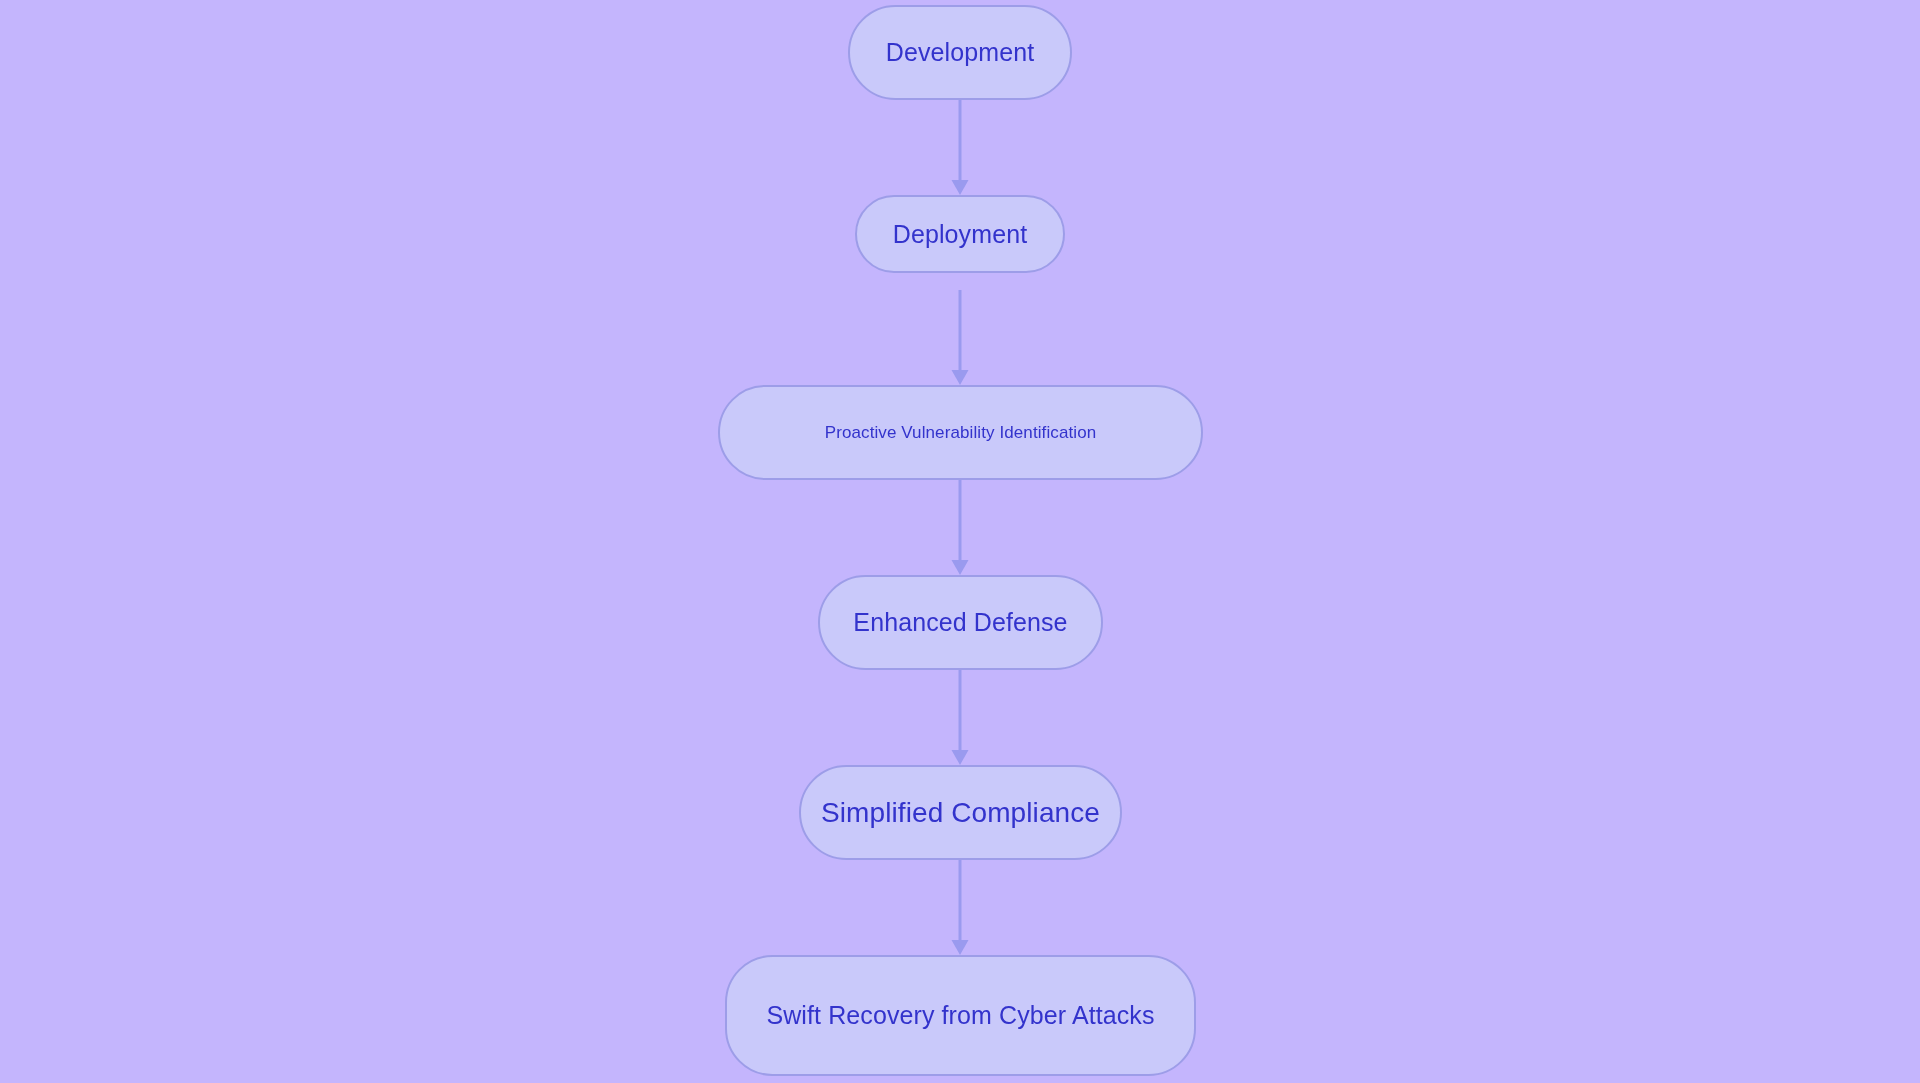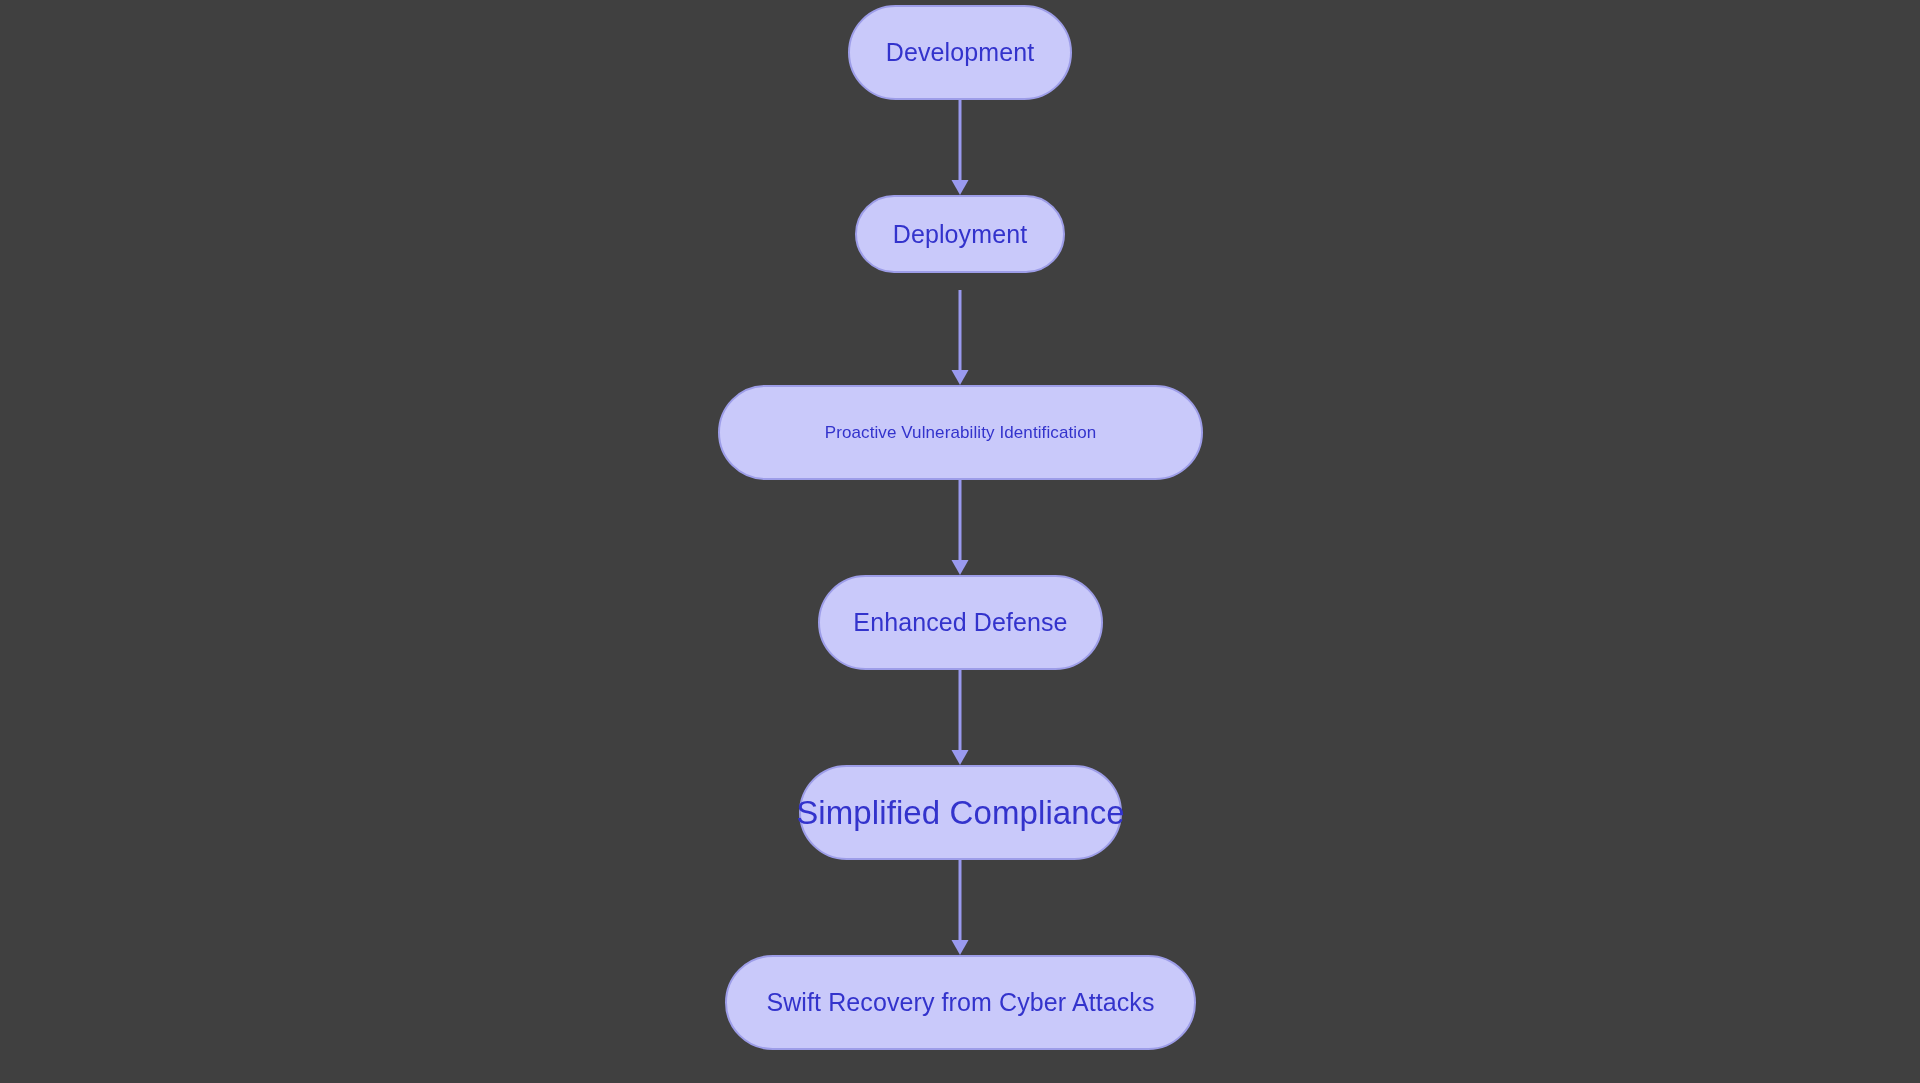--- a/index.html
+++ b/index.html
@@ -44,21 +44,21 @@
 
   .flow-node-label {
     display: block;
     line-height: 1;
     letter-spacing: 0.1px;
   }
 </style>
 </head>
 <body>
 
-<div id="flowchart-canvas" style="background: #404040;">
+<div id="flowchart-canvas" style="background: #c4b5fd;">
 
   <svg id="flow-svg" viewBox="0 0 1920 1083" xmlns="http://www.w3.org/2000/svg">
       <g>
         <line x1="960" y1="100" x2="960" y2="180" stroke="#9a9aef" stroke-width="3"></line>
         <polygon points="951.5,180 968.5,180 960,195" fill="#9a9aef"></polygon>
       </g>
       <g>
         <line x1="960" y1="290" x2="960" y2="370" stroke="#9a9aef" stroke-width="3"></line>
         <polygon points="951.5,370 968.5,370 960,385" fill="#9a9aef"></polygon>
       </g>
@@ -83,20 +83,20 @@
       <div class="flow-node" style="left: 855px; top: 195px; width: 210px; height: 78px; border-radius: 47.5px; background: rgb(201, 201, 250); border-color: rgb(157, 157, 232);">
         <span class="flow-node-label" style="color: rgb(51, 51, 204); font-size: 25px;">Deployment</span>
       </div>
       <div class="flow-node" style="left: 718px; top: 385px; width: 485px; height: 95px; border-radius: 47.5px; background: rgb(201, 201, 250); border-color: rgb(157, 157, 232);">
         <span class="flow-node-label" style="color: rgb(51, 51, 204); font-size: 17px;">Proactive Vulnerability Identification</span>
       </div>
       <div class="flow-node" style="left: 818px; top: 575px; width: 285px; height: 95px; border-radius: 47.5px; background: rgb(201, 201, 250); border-color: rgb(157, 157, 232);">
         <span class="flow-node-label" style="color: rgb(51, 51, 204); font-size: 25px;">Enhanced Defense</span>
       </div>
       <div class="flow-node" style="left: 799px; top: 765px; width: 323px; height: 95px; border-radius: 47.5px; background: rgb(201, 201, 250); border-color: rgb(157, 157, 232);">
-        <span class="flow-node-label" style="color: rgb(51, 51, 204); font-size: 33px;">Simplified Compliance</span>
+        <span class="flow-node-label" style="color: rgb(51, 51, 204); font-size: 28px;">Simplified Compliance</span>
       </div>
-      <div class="flow-node" style="left: 725px; top: 955px; width: 471px; height: 95px; border-radius: 47.5px; background: rgb(201, 201, 250); border-color: rgb(157, 157, 232);">
+      <div class="flow-node" style="left: 725px; top: 955px; width: 471px; height: 121px; border-radius: 47.5px; background: rgb(201, 201, 250); border-color: rgb(157, 157, 232);">
         <span class="flow-node-label" style="color: rgb(51, 51, 204); font-size: 25px;">Swift Recovery from Cyber Attacks</span>
       </div>
     </div>
 
 </div>
 
 </body></html>

